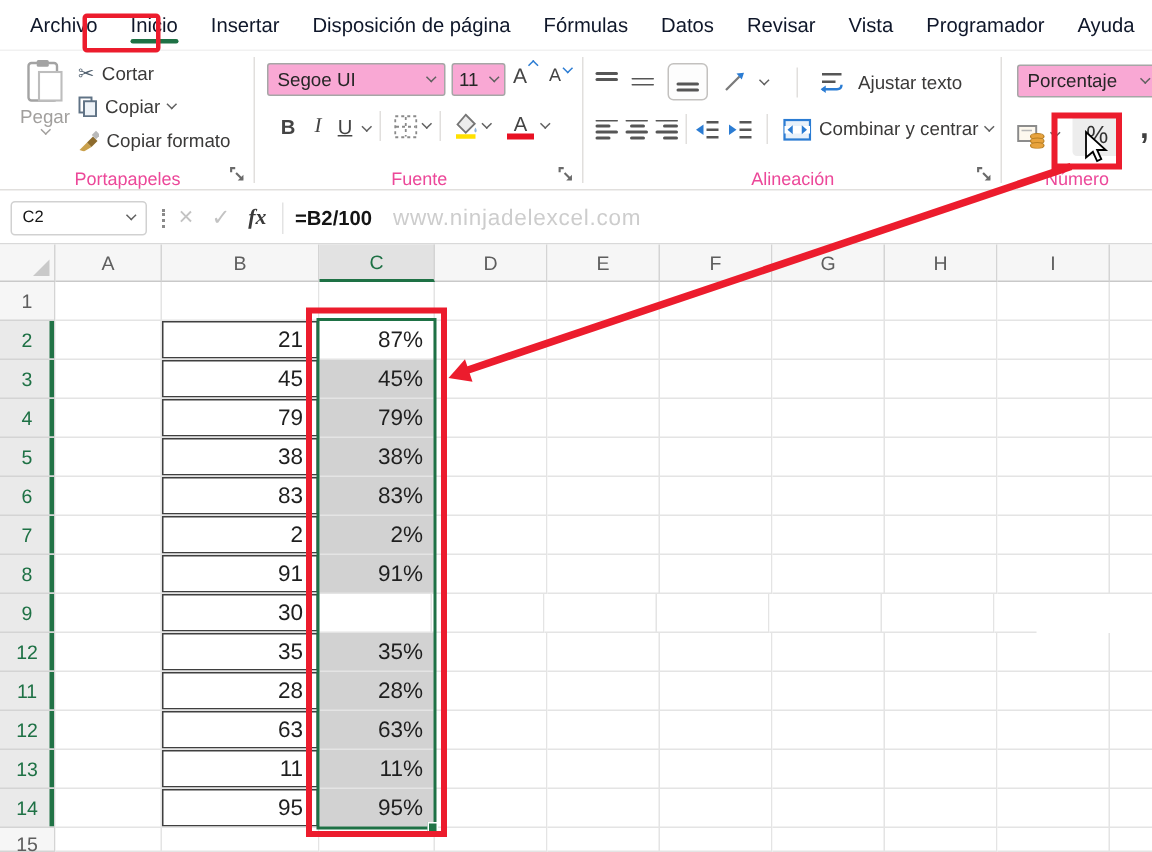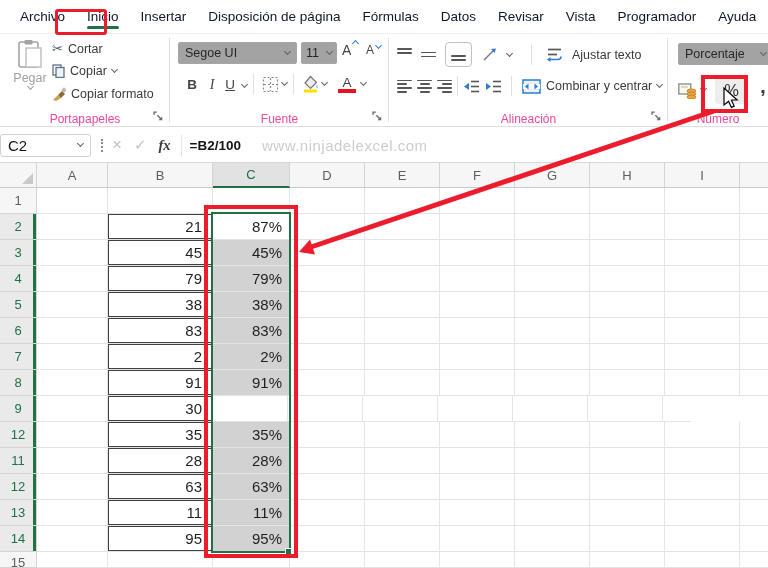--- a/index.html
+++ b/index.html
@@ -19,21 +19,21 @@
   .ribbon{position:absolute;top:34px;left:0;width:768px;height:93px;background:#fff;
           border-bottom:1px solid #e1dfdd}
   .vsep{position:absolute;top:4px;height:84px;width:1px;background:#e1dfdd}
   .rgroup{position:absolute;top:0;height:93px}
   .glabel{position:absolute;bottom:1px;left:0;right:0;text-align:center;font-size:12px;color:#ec4899}
   .launch{position:absolute;bottom:4px;right:5px;width:12px;height:12px}
   .rrow{position:absolute;display:flex;align-items:center;gap:5px;font-size:12.5px;color:#3b3a39}
   .chev{width:6px;height:6px;border-right:1.4px solid #606060;border-bottom:1.4px solid #606060;
         transform:rotate(45deg);display:inline-block;flex:none;margin-top:-3px}
   .chev.sm{width:5px;height:5px}
-  .combo{height:22px;border:1px solid #a6a6a6;border-radius:2px;background:#a3a3a3;display:flex;
+  .combo{height:22px;border:1px solid #a6a6a6;border-radius:2px;background:#f9a8d4;display:flex;
          align-items:center;padding:0 6px;font-size:12.5px;color:#262626;justify-content:space-between}
   .idiv{width:1px;height:20px;background:#e1dfdd}
   .pastebtn{position:absolute;left:10px;top:5px;width:40px;display:flex;flex-direction:column;
             align-items:center;gap:2px}
   .pastebtn .lbl{font-size:12.5px;color:#a19f9d}
   .bigA{font-size:14px;color:#444;position:relative;padding-right:7px;line-height:14px}
   .bigA .c2{position:absolute;right:0;top:-2px;width:5px;height:5px;border-right:1.3px solid #2b7cd3;
             border-bottom:1.3px solid #2b7cd3}
   .bigA .up{transform:rotate(-135deg)}
   .bigA .dn{transform:rotate(45deg);top:0}
@@ -51,23 +51,23 @@
   .lines.hl{align-items:flex-start}.lines.hcen{align-items:center}.lines.hr{align-items:flex-end}
   .selbox{border:1px solid #c3c1bf;background:#fdfdfd;border-radius:4px;padding:5px;display:flex;
           align-items:center;justify-content:center}
   .pctbtn{width:33px;height:28px;background:#ededed;border-radius:3px;display:flex;align-items:center;
           justify-content:center;font-size:16.5px;color:#333}
   .commabtn{font-size:21px;font-weight:bold;color:#404040;line-height:10px;position:relative;top:-4px}
 
   
   .fbar{position:absolute;top:128px;left:0;width:768px;height:35px;background:#fff;
         border-bottom:1px solid #d9d9d9;display:flex;align-items:center}
-  .namebox{width:91px;height:23px;border:1px solid #d1d1d1;border-radius:3px;
+  .namebox{margin-left:7px;width:91px;height:23px;border:1px solid #d1d1d1;border-radius:3px;
            display:flex;align-items:center;justify-content:space-between;padding:0 7px;
-           font-size:15px;color:#141414}
+           font-size:11px;color:#141414}
   .vdots{height:13px;border-left:2px dotted #8a8a8a;margin:0 9px 0 10px}
   .fxbtns{display:flex;align-items:center;gap:12px;font-size:15px}
   .gray{color:#c3c3c3}
   .fx{font-family:"Liberation Serif",serif;font-style:italic;font-weight:bold;font-size:14.5px;color:#3a3a3a}
   .fdiv{width:1px;height:21px;background:#e3e3e3;margin:0 8px 0 10px}
   .formula{font-size:13.5px;color:#141414;font-weight:bold}
   .watermark{position:absolute;left:262px;top:9px;font-size:15px;color:#cdcdcd;letter-spacing:.5px}
 
   
   .grid{position:absolute;top:163px;left:0}

